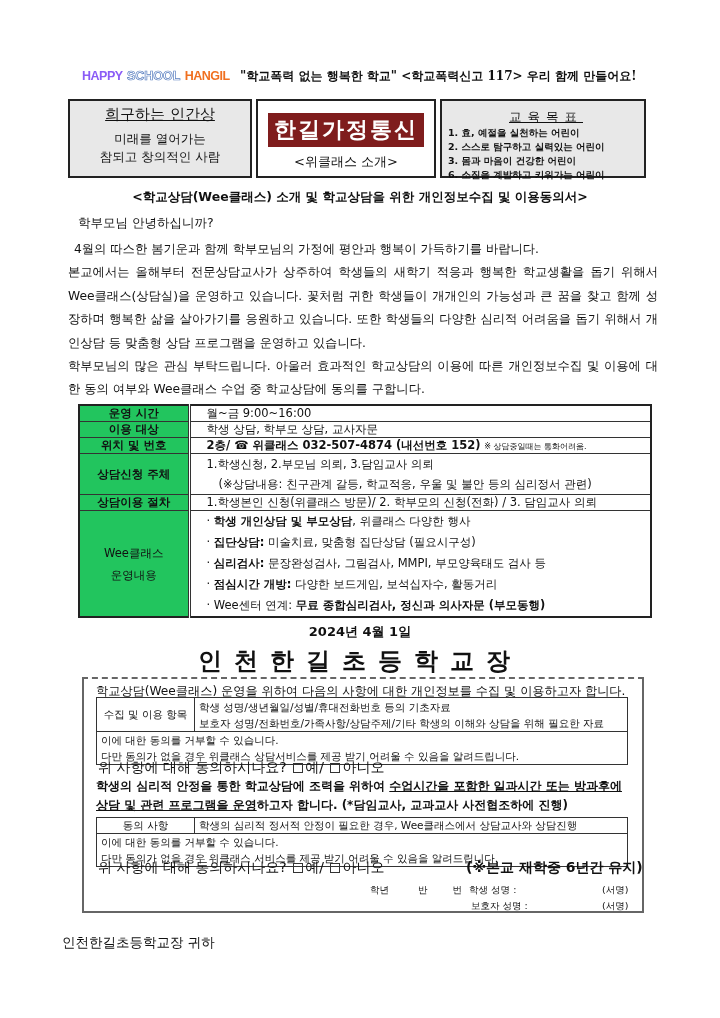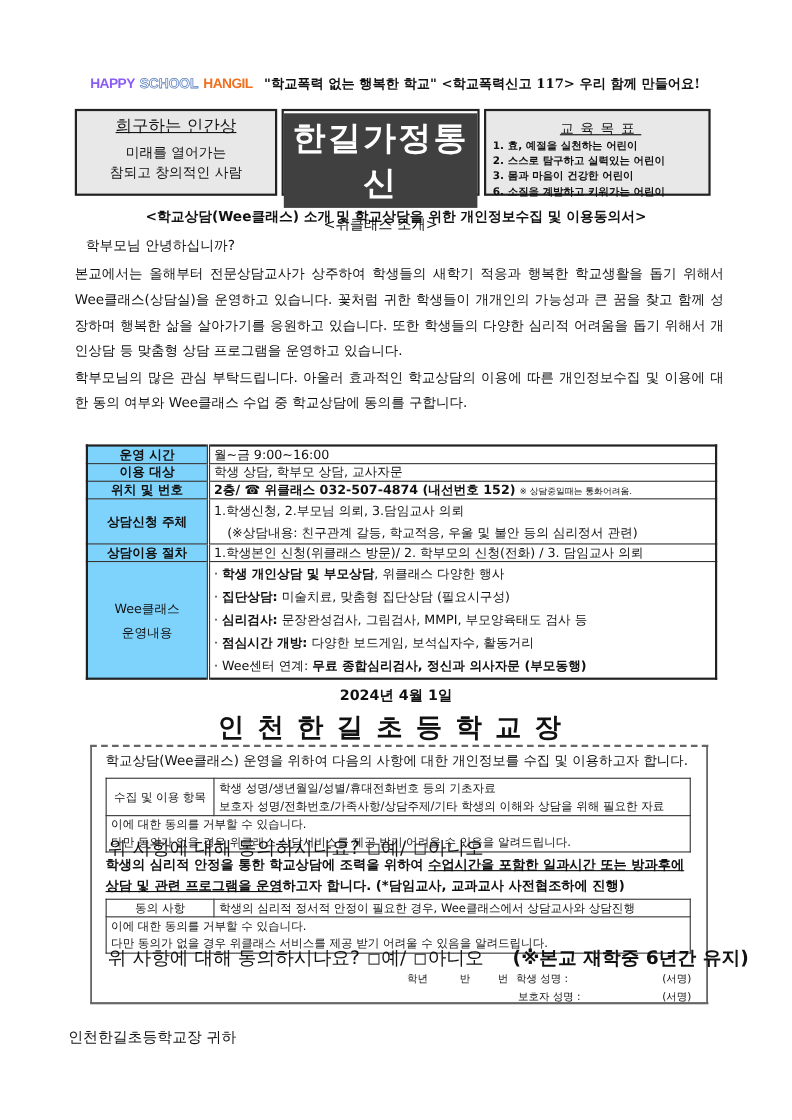--- a/index.html
+++ b/index.html
@@ -9,49 +9,49 @@
   .banner .happy { color: #8b5cf6; font-family: "Liberation Sans", sans-serif; letter-spacing: -0.5px; }
   .banner .school { color: #ffffff; -webkit-text-stroke: 0.7px #5a7fc0; font-family: "Liberation Sans", sans-serif; }
   .banner .hangil { color: #f07020; font-family: "Liberation Sans", sans-serif; margin-right: 6px; letter-spacing: -0.5px; }
   .banner .slogan { color: #111; font-family: "DejaVu Serif", serif; font-size: 12px; }
 
   .hbox { top: 99px; height: 79px; border: 2px solid #222; }
   .hbox1 { left: 68px; width: 184px; background: #e8e8e8; text-align: center; }
   .hbox1 .t { font-size: 15px; text-decoration: underline; margin-top: 4px; font-family: "DejaVu Serif", serif; }
   .hbox1 .l { font-size: 12.5px; margin-top: 6px; line-height: 1.45; }
   .hbox2 { left: 256px; width: 180px; background: #fff; text-align: center; }
-  .hbox2 .t { display: inline-block; background: #404040; color: #fff; font-size: 30px; font-weight: bold; letter-spacing: 2px; padding: 2px 6px; margin-top: 2px; font-family: "DejaVu Serif", serif; }
+  .hbox2 .t { display: inline-block; background: #7f1d1d; color: #fff; font-size: 22px; font-weight: bold; letter-spacing: 2px; padding: 2px 6px; margin-top: 12px; font-family: "DejaVu Serif", serif; }
   .hbox2 .s { font-size: 13px; margin-top: 6px; }
   .hbox3 { left: 440px; width: 206px; background: #e8e8e8; padding-left: 6px; }
   .hbox3 .t { text-align: center; font-size: 12.5px; text-decoration: underline; letter-spacing: 6px; margin-top: 8px; }
   .hbox3 .l { font-size: 9.5px; font-weight: bold; line-height: 14px; white-space: nowrap; }
 
   .doc-title { left: 60px; top: 189px; width: 600px; text-align: center; font-size: 12.5px; font-weight: bold; white-space: nowrap; }
   .greet { left: 78px; top: 215px; font-size: 12.5px; }
   .para { left: 68px; top: 238px; width: 590px; font-size: 12.3px; line-height: 23.4px; text-align: justify; }
   .para .p1 { text-indent: 6px; }
 
   table { border-collapse: collapse; }
   .info { position: absolute; left: 78px; top: 404px; width: 574px; border: 2px solid #222; font-size: 11.5px; }
-  .info td { border: 1px solid #333; padding: 0 4px; vertical-align: middle; }
-  .info td.h { background: #7dd3fc; text-align: center; font-weight: bold; width: 110px; border-right: 3px double #333; padding: 0; }
+  .info td { border: 1px solid #333; padding: 0 16px; vertical-align: middle; }
+  .info td.h { background: #22c55e; text-align: center; font-weight: bold; width: 110px; border-right: 3px double #333; padding: 0; }
   .info tr.r1 td { height: 16px; }
   .info .bul { line-height: 21px; }
   .info .bul b { font-weight: bold; }
   .info .note { font-size: 9px; line-height: 13px; }
 
   .date { left: 60px; top: 623px; width: 600px; text-align: center; font-size: 13px; font-weight: bold; }
   .principal { left: 60px; top: 645px; width: 600px; text-align: center; font-size: 24px; font-weight: bold; letter-spacing: 12px; font-family: "DejaVu Serif", serif; }
 
   .consent { left: 82px; top: 677px; width: 562px; height: 236px; border: 2px solid #666; border-top: 2px dashed #666; }
   .c-title { position: absolute; left: 12px; top: 4px; font-size: 12.2px; white-space: nowrap; }
   .ctab { position: absolute; left: 12px; width: 532px; border: 1.5px solid #222; font-size: 10.5px; }
   .ctab td { border: 1px solid #333; padding: 0 4px; vertical-align: middle; }
   .ctab td.h { width: 98px; text-align: center; }
-  .q { position: absolute; left: 14px; font-size: 17px; white-space: nowrap; }
+  .q { position: absolute; left: 14px; font-size: 14px; white-space: nowrap; }
   .cbox { display: inline-block; width: 10px; height: 10px; border: 1px solid #333; vertical-align: -1px; margin: 0 2px; }
   .bold2 { position: absolute; left: 12px; top: 776px; font-size: 12px; font-weight: bold; line-height: 19px; white-space: nowrap; }
   .bold2 u { font-weight: bold; }
   .sig { position: absolute; font-size: 9.5px; white-space: nowrap; }
   .addressee { left: 62px; top: 934px; font-size: 13.5px; text-align: center; }
 </style>
 </head>
 <body>
 
 <div class="abs banner">
@@ -74,20 +74,21 @@
   <div class="t">교육목표</div>
   <div class="l">1. 효, 예절을 실천하는 어린이</div>
   <div class="l">2. 스스로 탐구하고 실력있는 어린이</div>
   <div class="l">3. 몸과 마음이 건강한 어린이</div>
   <div class="l">6. 소질을 계발하고 키워가는 어린이</div>
 </div>
 
 <div class="abs doc-title">&lt;학교상담(Wee클래스) 소개 및 학교상담을 위한 개인정보수집 및 이용동의서&gt;</div>
 <div class="abs greet">학부모님 안녕하십니까?</div>
 <div class="abs para">
+  <div class="p1">4월의 따스한 봄기운과 함께 학부모님의 가정에 평안과 행복이 가득하기를 바랍니다.</div>
   <div>본교에서는 올해부터 전문상담교사가 상주하여 학생들의 새학기 적응과 행복한 학교생활을 돕기 위해서 Wee클래스(상담실)을 운영하고 있습니다. 꽃처럼 귀한 학생들이 개개인의 가능성과 큰 꿈을 찾고 함께 성장하며 행복한 삶을 살아가기를 응원하고 있습니다. 또한 학생들의 다양한 심리적 어려움을 돕기 위해서 개인상담 등 맞춤형 상담 프로그램을 운영하고 있습니다.</div>
   <div>학부모님의 많은 관심 부탁드립니다. 아울러 효과적인 학교상담의 이용에 따른 개인정보수집 및 이용에 대한 동의 여부와 Wee클래스 수업 중 학교상담에 동의를 구합니다.</div>
 </div>
 
 <table class="info">
   <tbody>
       <tr class="r1">
     <td class="h">운영 시간</td>
     <td>월~금 9:00~16:00</td>
   </tr>
@@ -127,21 +128,21 @@
     </td>
   </tr>
 </tbody>
   </table>
 
 <div class="abs date">2024년 4월 1일</div>
 <div class="abs principal">인천한길초등학교장</div>
 
 <div class="abs consent">
   <div class="c-title">학교상담(Wee클래스) 운영을 위하여 다음의 사항에 대한 개인정보를 수집 및 이용하고자 합니다.</div>
-  <table class="ctab" style="top:28px">
+  <table class="ctab" style="top:18px">
     <tbody>
         <tr>
       <td class="h" rowspan="1" style="height:34px">수집 및 이용 항목</td>
       <td style="line-height:16px;white-space:nowrap">
         <div>학생 성명/생년월일/성별/휴대전화번호 등의 기초자료</div>
         <div>보호자 성명/전화번호/가족사항/상담주제/기타 학생의 이해와 상담을 위해 필요한 자료</div>
       </td>
     </tr>
     <tr>
       <td colspan="2" style="line-height:16px">

